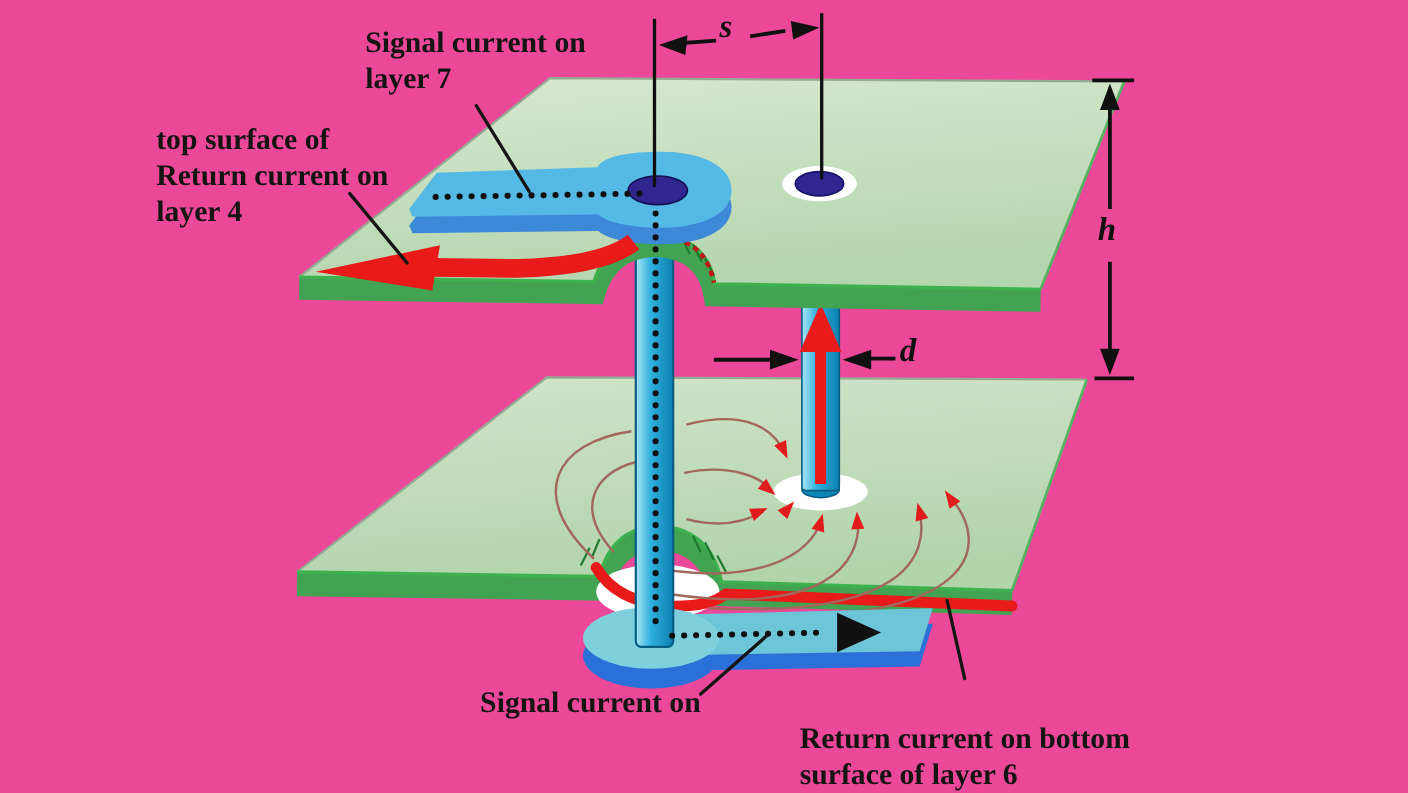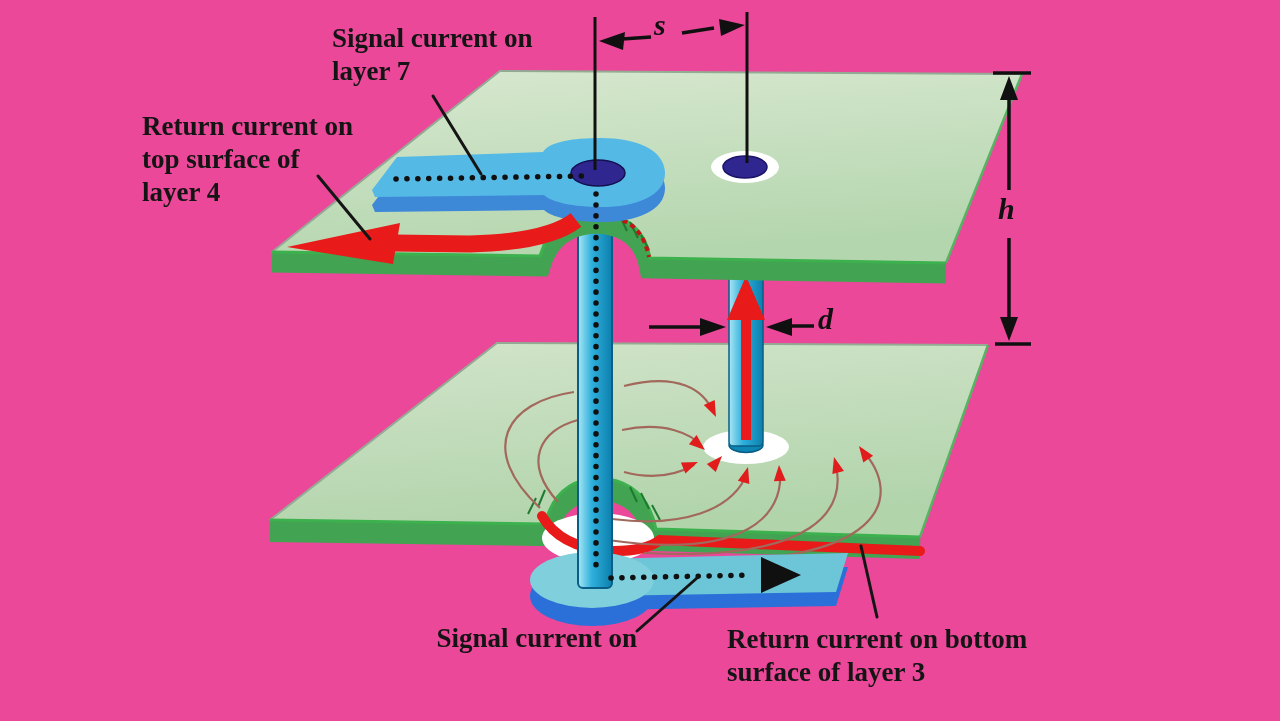--- a/index.html
+++ b/index.html
@@ -167,31 +167,31 @@
     <line x1="861" y1="546" x2="877" y2="617"></line>
   </g>
 </svg>
 
 <div class="lbl" style="left:332px;top:22px;">
   <span class="ln">Signal current on</span>
   <span class="ln">layer 7</span>
 </div>
 
 <div class="lbl" style="left:142px;top:110px;">
+  <span class="ln">top surface of</span>
   <span class="ln">Return current on</span>
-  <span class="ln">top surface of</span>
   <span class="ln">layer 4</span>
 </div>
 
 <div class="lbl right" style="left:415px;top:622px;width:222px;">
   <span class="ln">Signal current on</span>
 </div>
 
-<div class="lbl" style="left:727px;top:623px;">
+<div class="lbl" style="left:727px;top:655px;">
   <span class="ln">Return current on bottom</span>
-  <span class="ln">surface of layer 3</span>
+  <span class="ln">surface of layer 6</span>
 </div>
 
 <div class="dim" style="left:654px;top:8px;">s</div>
 <div class="dim" style="left:998px;top:192px;">h</div>
 <div class="dim" style="left:818px;top:302px;">d</div>
 
 </div>
 
 </body></html>

